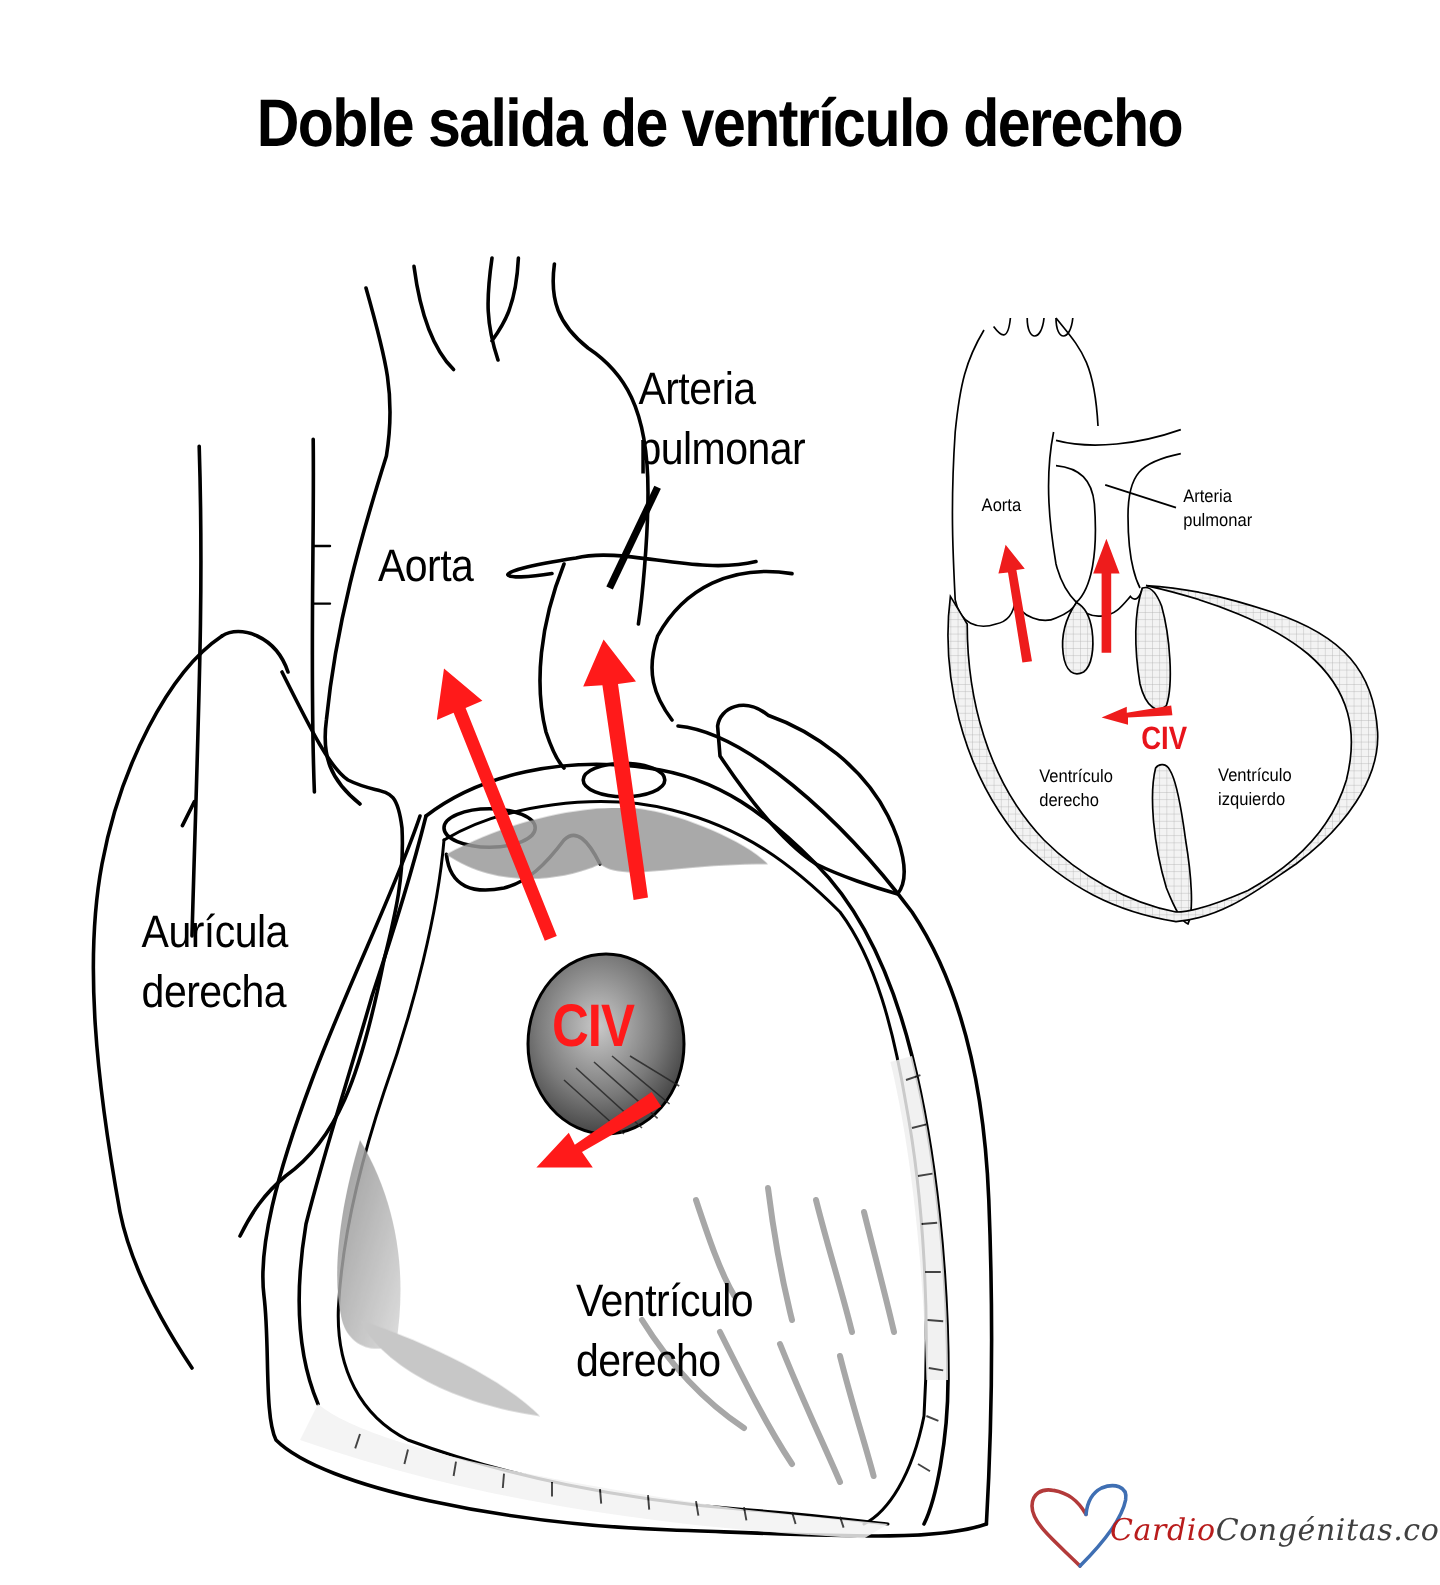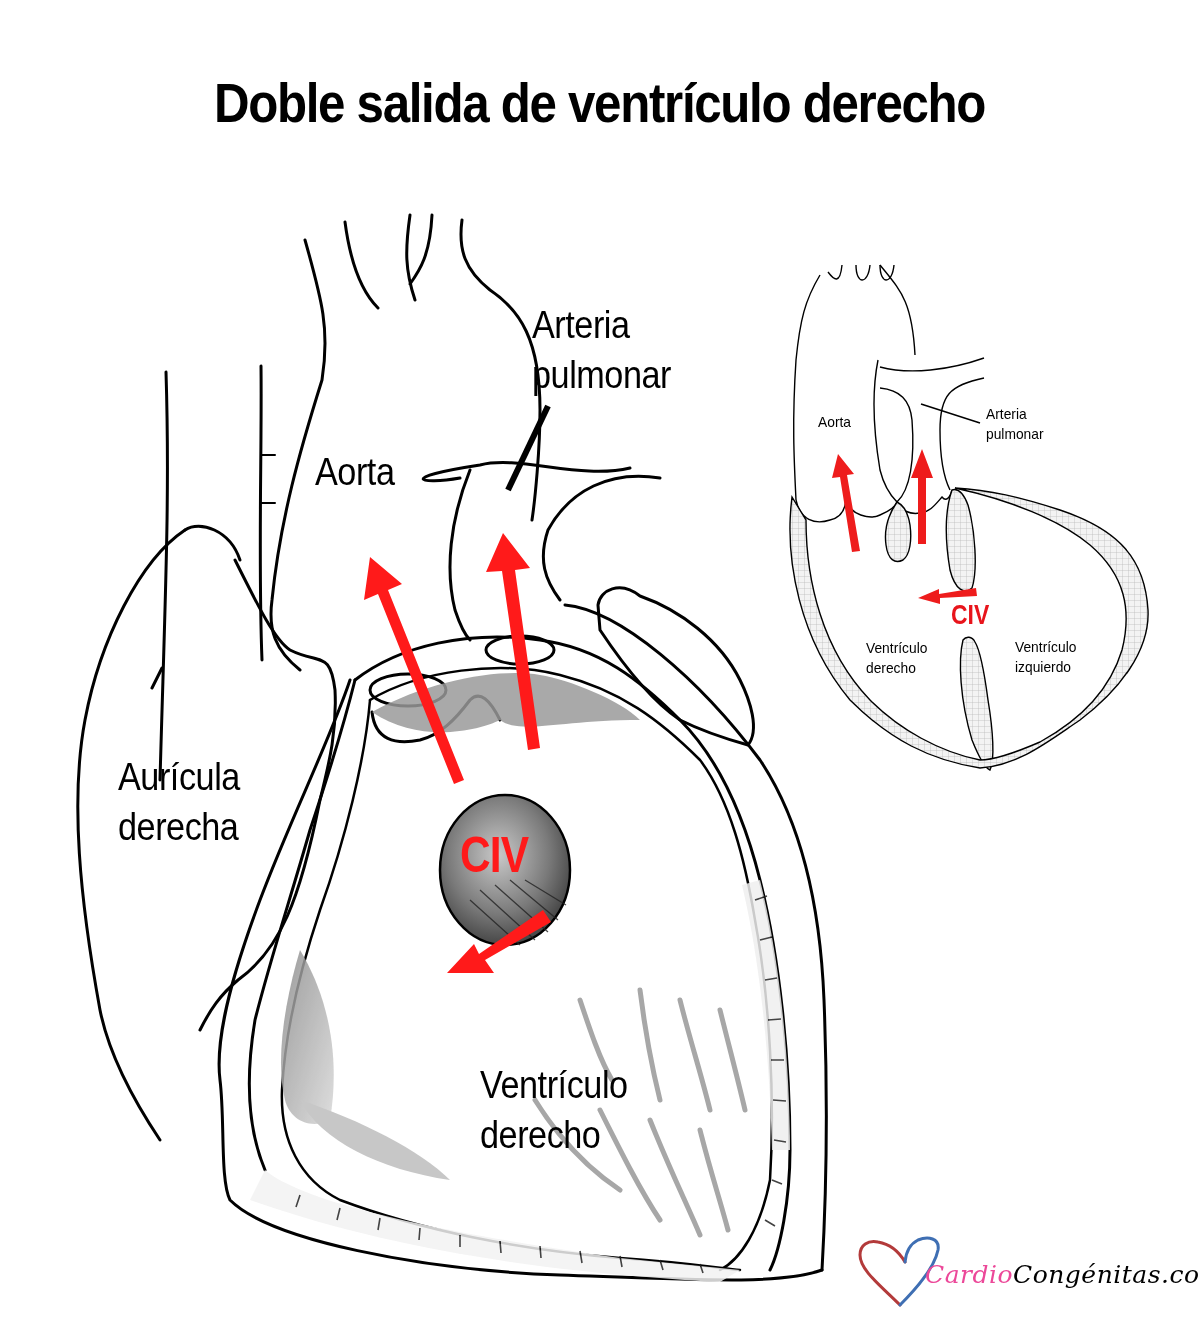--- a/index.html
+++ b/index.html
@@ -13,22 +13,22 @@
          transform: scaleX(0.9); transform-origin: 0 0; white-space: nowrap; }
   .lbl-sm { position: absolute; font-size: 15px; line-height: 20px; white-space: nowrap;
             transform: scaleX(0.92); transform-origin: 0 0; }
   .civ-big { position: absolute; font-size: 50px; font-weight: bold; color: #ff1a1a;
              letter-spacing: -1px; transform: scaleX(0.85); transform-origin: 0 0; }
   .civ-sm { position: absolute; font-size: 27px; font-weight: bold; color: #e8141b;
             transform: scaleX(0.85); transform-origin: 0 0; }
   .logo { position: absolute; left: 855px; top: 1230px; width: 340px; height: 80px; }
   .logo-text { position: absolute; left: 70px; top: 30px; font-family: "DejaVu Serif", serif;
                font-style: italic; font-size: 25px; letter-spacing: 0.5px; white-space: nowrap; }
-  .logo-text .c1 { color: #ec4899; }
-  .logo-text .c2 { color: #000000; }
+  .logo-text .c1 { color: #b91c1c; }
+  .logo-text .c2 { color: #404040; }
 </style>
 </head>
 <body>
 
 <div class="title">Doble salida de ventrículo derecho</div>
 
 <svg class="art" width="1200" height="1321" viewBox="0 0 1200 1321" xmlns="http://www.w3.org/2000/svg">
   <defs>
     <pattern id="mesh" width="6" height="6" patternUnits="userSpaceOnUse">
       <rect width="6" height="6" fill="#f3f3f3"></rect>

